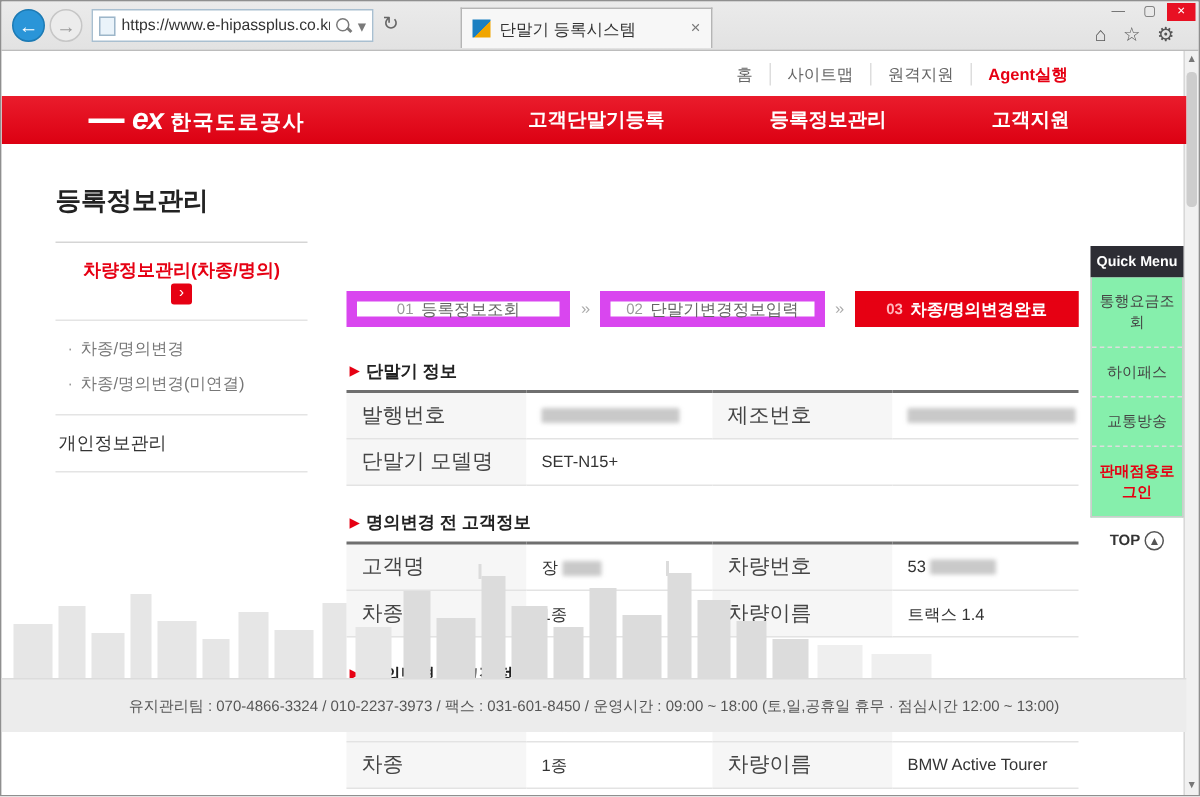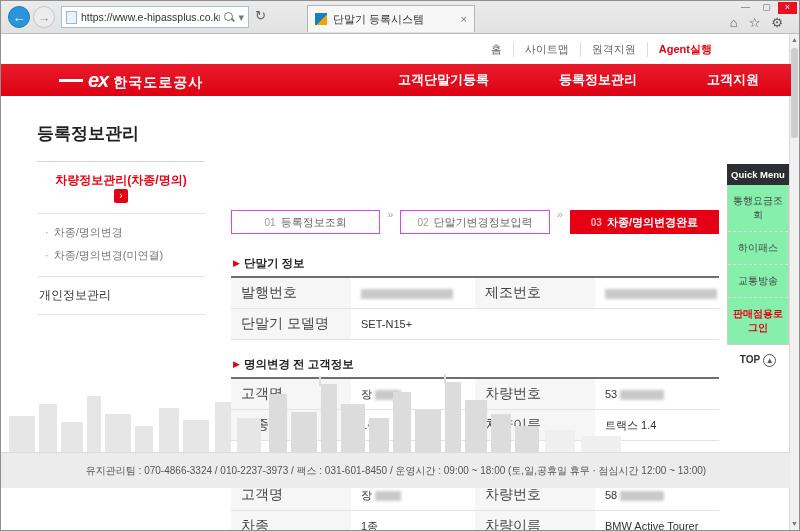--- a/index.html
+++ b/index.html
@@ -52,21 +52,21 @@
                border-left:1px solid #ddd; cursor:pointer; }
   .utility a:first-child { border-left:none; }
   .utility a.agent { color:#e60013; font-weight:bold; }
 
   .rednav { position:relative; height:32px; background:linear-gradient(#ea1c2c,#dc0012);
             display:flex; align-items:center; color:#fff; z-index:2;text-align:right; }
   .logo { display:flex; align-items:baseline; gap:5px; margin-left:58px; cursor:pointer; }
   .logo-dash { width:24px; height:3px; background:#fff; align-self:center; }
   .logo-ex { font-size:20px; font-weight:bold; font-style:italic; letter-spacing:-1px; }
   .logo-name { font-size:14px; font-weight:bold; letter-spacing:1px; }
-  .gnb { display:flex; gap:70px; margin-left:auto; margin-right:32px; }
+  .gnb { display:flex; gap:70px; margin-left:auto; margin-right:78px; }
   .gnb div { font-size:13px; font-weight:bold; cursor:pointer; white-space:nowrap; }
 
   .content { position:relative; height:392px; z-index:1; }
 
   
   .sidebar { position:absolute; left:36px; top:26px; width:168px; }
   .sidebar h2 { font-size:17px; font-weight:bold; color:#222; margin-bottom:16px; }
   .side-group { border-top:1px solid #d5d5d5; }
   .side-item1 { display:flex; align-items:center; justify-content:space-between;
                 padding:10px 2px; border-bottom:1px solid #e4e4e4; cursor:pointer;flex-direction:column; }
@@ -76,21 +76,21 @@
   .side-subs { padding:7px 0 9px 8px; border-bottom:1px solid #e4e4e4; }
   .side-sub { font-size:11px; color:#777; padding:4px 0; cursor:pointer; }
   .side-sub::before { content:"·"; margin-right:5px; color:#999; }
   .side-item2 { padding:10px 2px; font-size:12px; color:#333; border-bottom:1px solid #e4e4e4;
                 cursor:pointer; }
 
   
   .main { position:absolute; left:230px; top:98px; width:488px; }
   .steps { display:flex; align-items:center; margin-bottom:17px; }
   .step { flex:1; height:24px; display:flex; align-items:center; justify-content:center;
-          gap:5px; background:#fff; border:1px solid #d946ef; font-size:11px; color:#666;margin-top:16px; }
+          gap:5px; background:#fff; border:7px solid #d946ef; font-size:11px; color:#666; }
   .step .num { font-size:10px; color:#999; }
   .step.active { background:#e60013; border-color:#e60013; color:#fff; font-weight:bold; }
   .step.active .num { color:#ffb5bb; }
   .step-sep { padding:0 7px; color:#aaa; font-size:11px; }
 
   .sec-title { font-size:11.5px; font-weight:bold; color:#222; padding:5px 0 5px 2px; }
   .sec-title .mark { color:#e60013; font-size:9px; margin-right:4px; vertical-align:1px; }
   table.info { width:100%; border-collapse:collapse; table-layout:fixed;
                border-top:2px solid #6f6f6f; margin-bottom:12px; }
   table.info th { width:120px; background:#f6f6f6; font-weight:normal; text-align:left;

